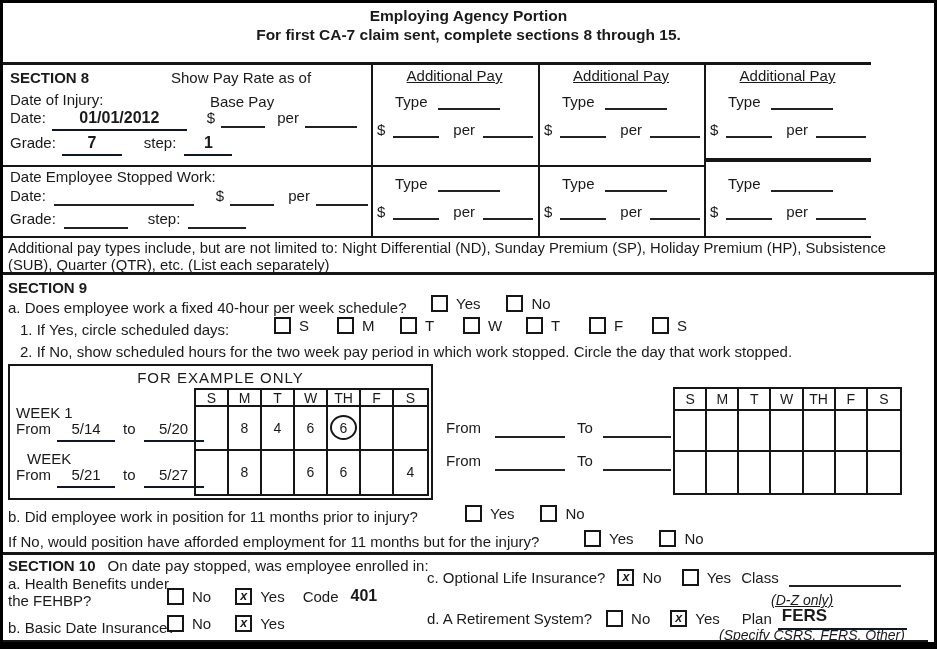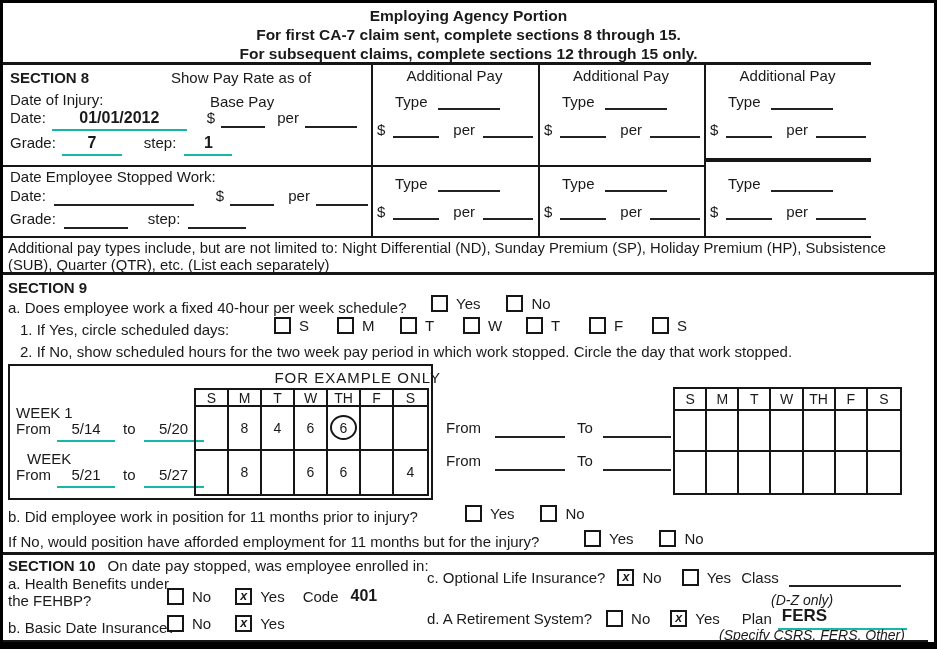--- a/index.html
+++ b/index.html
@@ -2,61 +2,60 @@
 <html><head>
 <meta charset="utf-8">
 <style>
   html,body { margin:0; padding:0; background:#fff; }
   .form {
     position:relative; width:937px; height:649px; background:#fff;
     font-family:"Liberation Sans", sans-serif; font-size:15px; color:#1a1a1a;
     border:3px solid #000; border-bottom-width:7px; box-sizing:border-box; overflow:hidden;
   }
   .b { font-weight:bold; }
-  .i { font-style:italic; }
+  .i { font-style:italic;text-decoration:underline; }
   .hdr { position:absolute; left:0; top:3px; width:100%; text-align:center; line-height:19px; font-size:15.5px; }
   .hline { position:absolute; height:2px; background:#161616; }
   .vline { position:absolute; width:2px; background:#161616; }
   .row { position:absolute; display:flex; align-items:flex-start; white-space:nowrap; }
   .crow { position:absolute; display:flex; align-items:center; white-space:nowrap; }
   .lbl { position:absolute; white-space:nowrap; }
   .ul { display:inline-block; border-bottom:2px solid #222; height:17px; }
-  .fill { display:inline-block; border-bottom:2px solid #14b8a6; text-align:center; height:20px; }
+  .fill { display:inline-block; border-bottom:2px solid #0f172a; text-align:center; height:20px; }
   .fill.vb { font-weight:bold; font-size:16px; }
   .cb {
     width:17px; height:17px; border:2px solid #161616; background:#fff; flex:none;
     display:inline-flex; align-items:center; justify-content:center;
     font-weight:bold; font-style:italic; font-size:12.5px; line-height:1; box-sizing:border-box;
   }
   .ale { align-self:flex-end; }
   .apcell { position:absolute; }
-  .apt { text-align:center; margin-bottom:7px; }
+  .apt { text-align:center; margin-bottom:7px;text-decoration:underline; }
   .typ { display:flex; align-items:flex-end; margin-left:24px; margin-bottom:9px; }
   .amt { display:flex; align-items:flex-end; margin-left:6px; }
   .exbox { position:absolute; left:5px; top:361px; width:425px; height:136px; border:2px solid #161616; box-sizing:border-box; }
-  .extitle { position:absolute; left:10px; top:3px; width:100%; text-align:right; letter-spacing:1px; }
+  .extitle { position:absolute; left:0; top:3px; width:100%; text-align:center; letter-spacing:1px; }
   .daytable { position:absolute; display:grid; grid-template-columns:repeat(7,1fr); border:2px solid #161616; box-sizing:border-box; }
   .daytable > div { border-right:2px solid #161616; border-bottom:2px solid #161616; display:flex; align-items:center; justify-content:center; font-size:14px; }
   .daytable > div:nth-child(7n) { border-right:none; }
   .daytable > div:nth-child(n+15) { border-bottom:none; }
   .circle { width:27px; height:25px; border:2px solid #161616; border-radius:50%; display:flex; align-items:center; justify-content:center; box-sizing:border-box; }
   .day { display:inline-flex; align-items:center; width:63px; }
   .day .cb { margin-right:8px; }
   .note { position:absolute; left:5px; top:237px; width:926px; line-height:16.5px; font-size:14.8px; }
   .sm { font-size:14px; }
 </style>
 </head>
 <body>
 
 <div class="form">
 
   <div class="hdr">
     <div class="b">Employing Agency Portion</div>
     <div class="b">For first CA-7 claim sent, complete sections 8 through 15.</div>
-    <div class="b">For subsequent claims, complete sections 12 through 15 only.</div>
   </div>
   <div class="hline" style="left:0;top:59px;width:868px;height:3px"></div>
 
   <div class="vline" style="left:368px;top:62px;height:172px"></div>
   <div class="vline" style="left:535px;top:62px;height:172px"></div>
   <div class="vline" style="left:701px;top:62px;height:172px"></div>
   <div class="hline" style="left:0;top:162px;width:701px"></div>
   <div class="hline" style="left:701px;top:155px;width:167px;height:4px"></div>
   <div class="hline" style="left:0;top:233px;width:868px"></div>
   <div class="hline" style="left:0;top:269px;width:931px;height:3px"></div>

